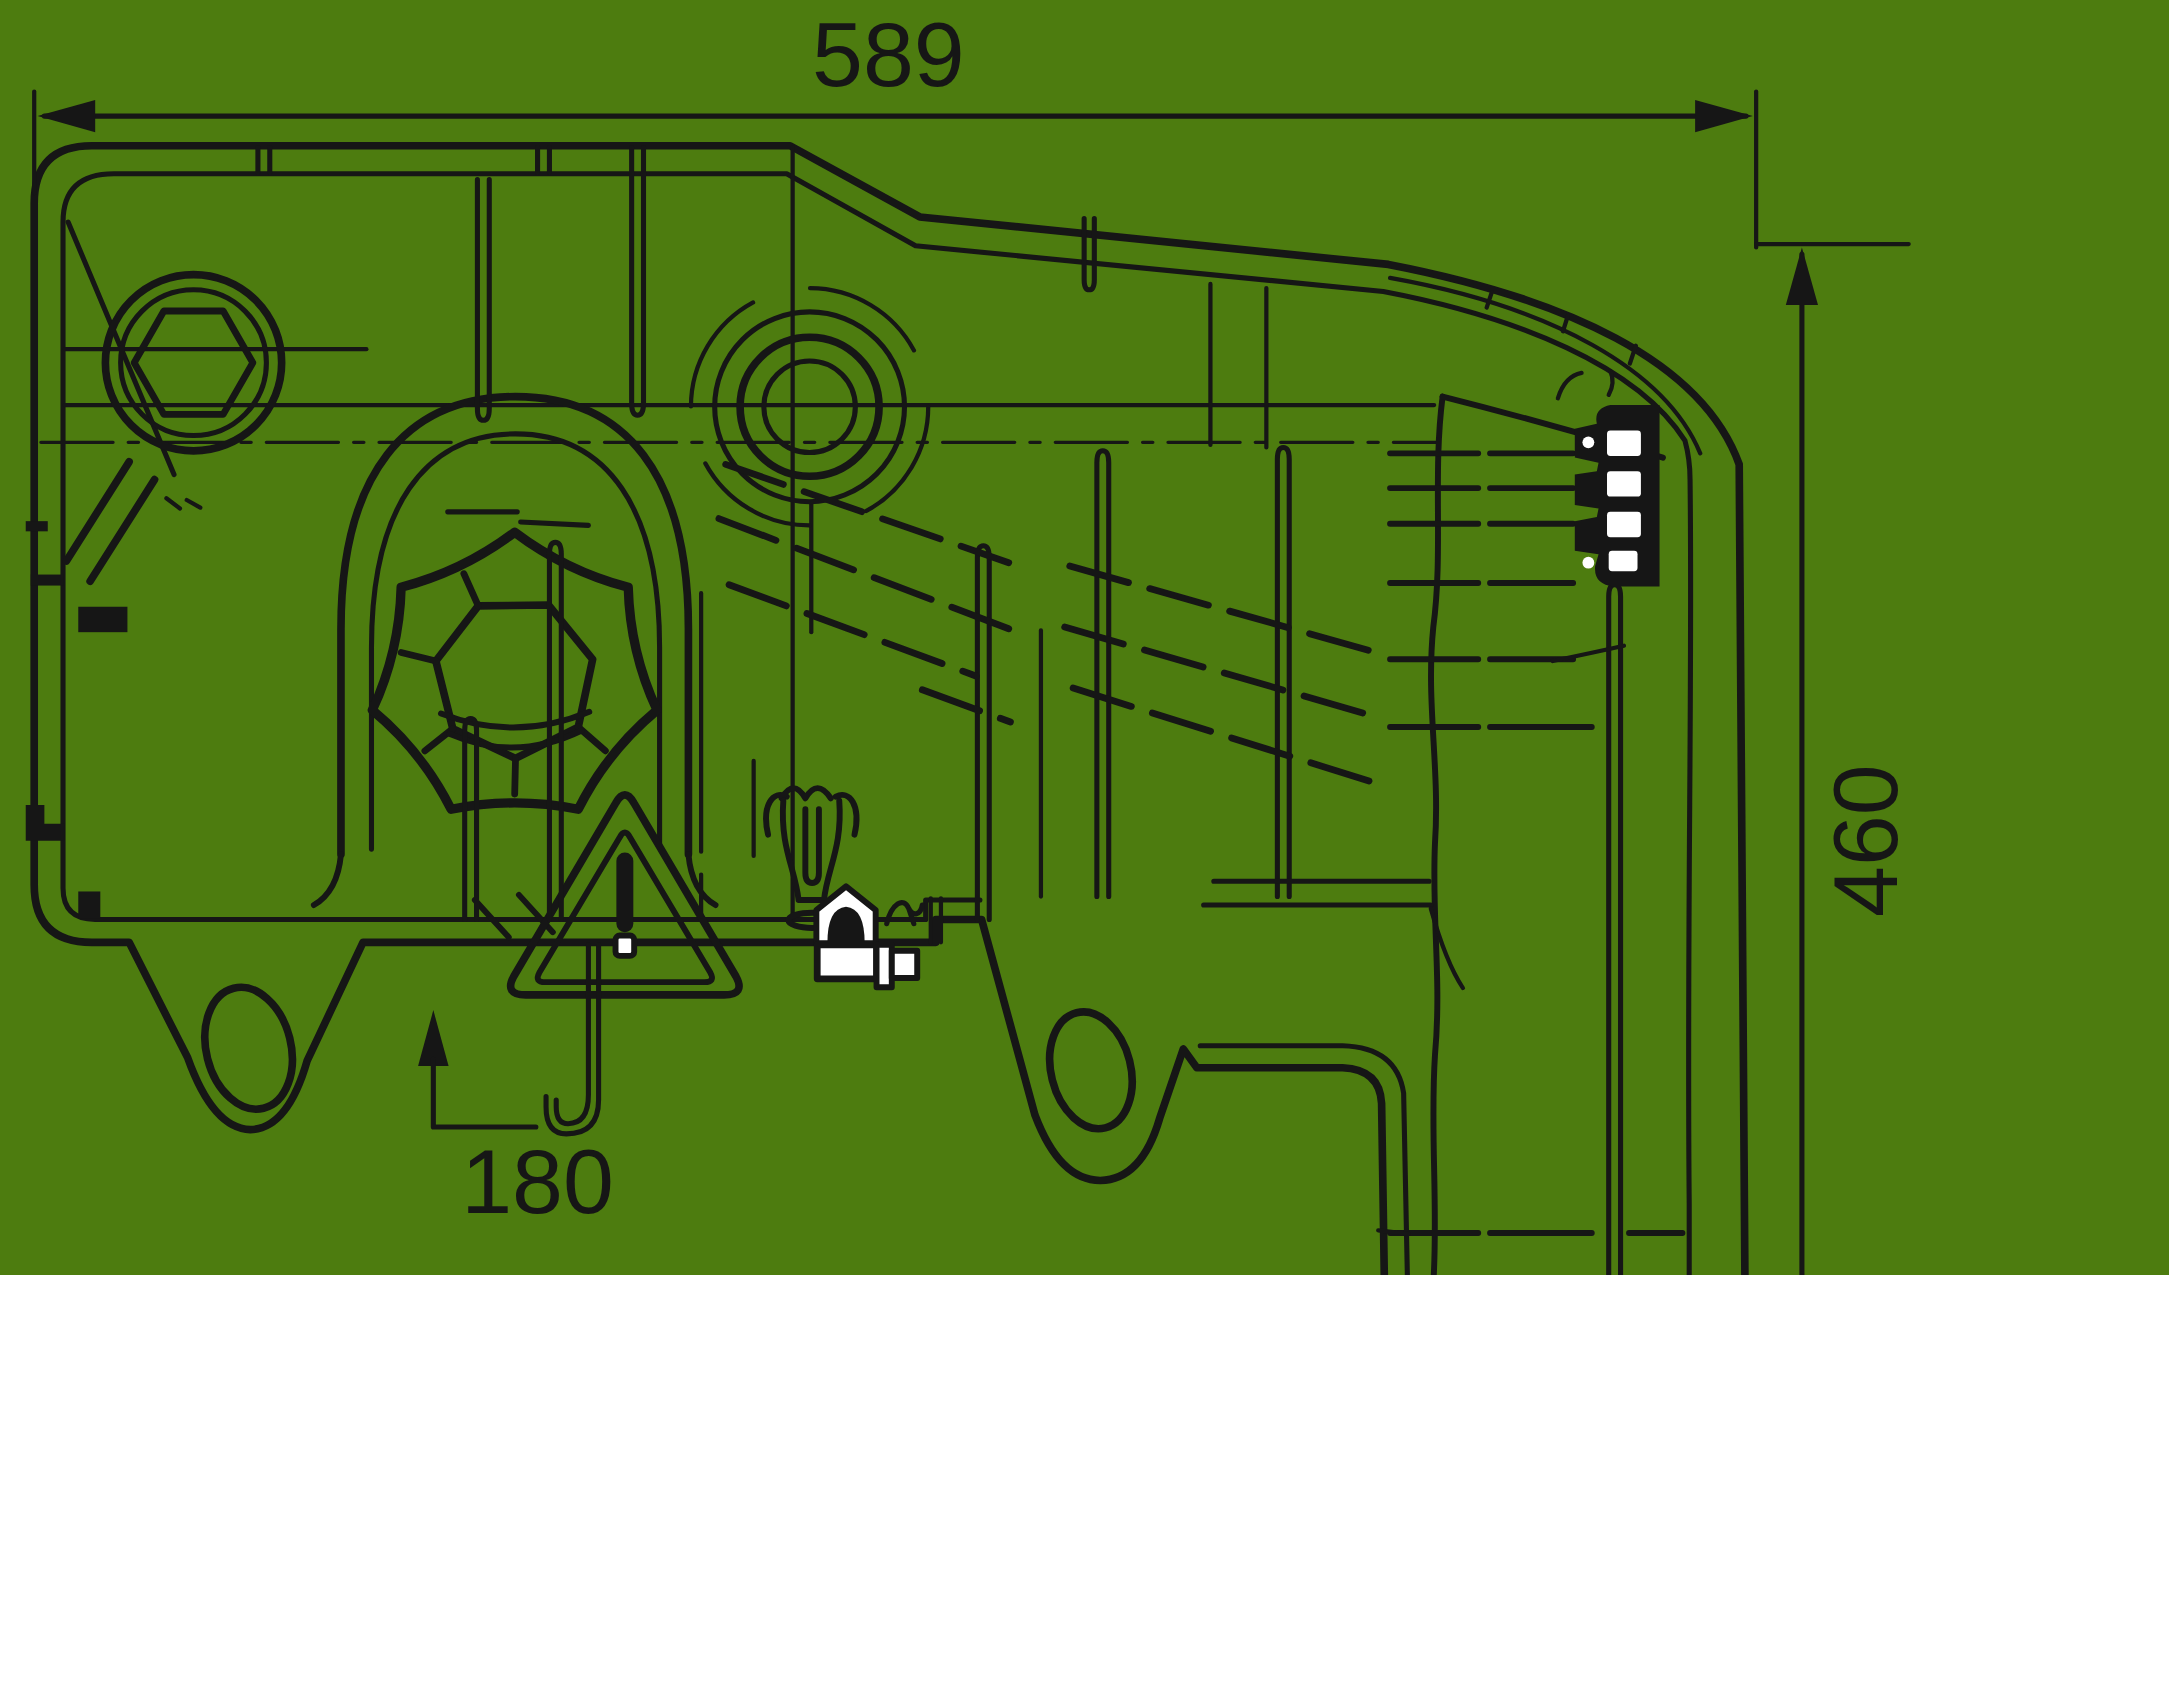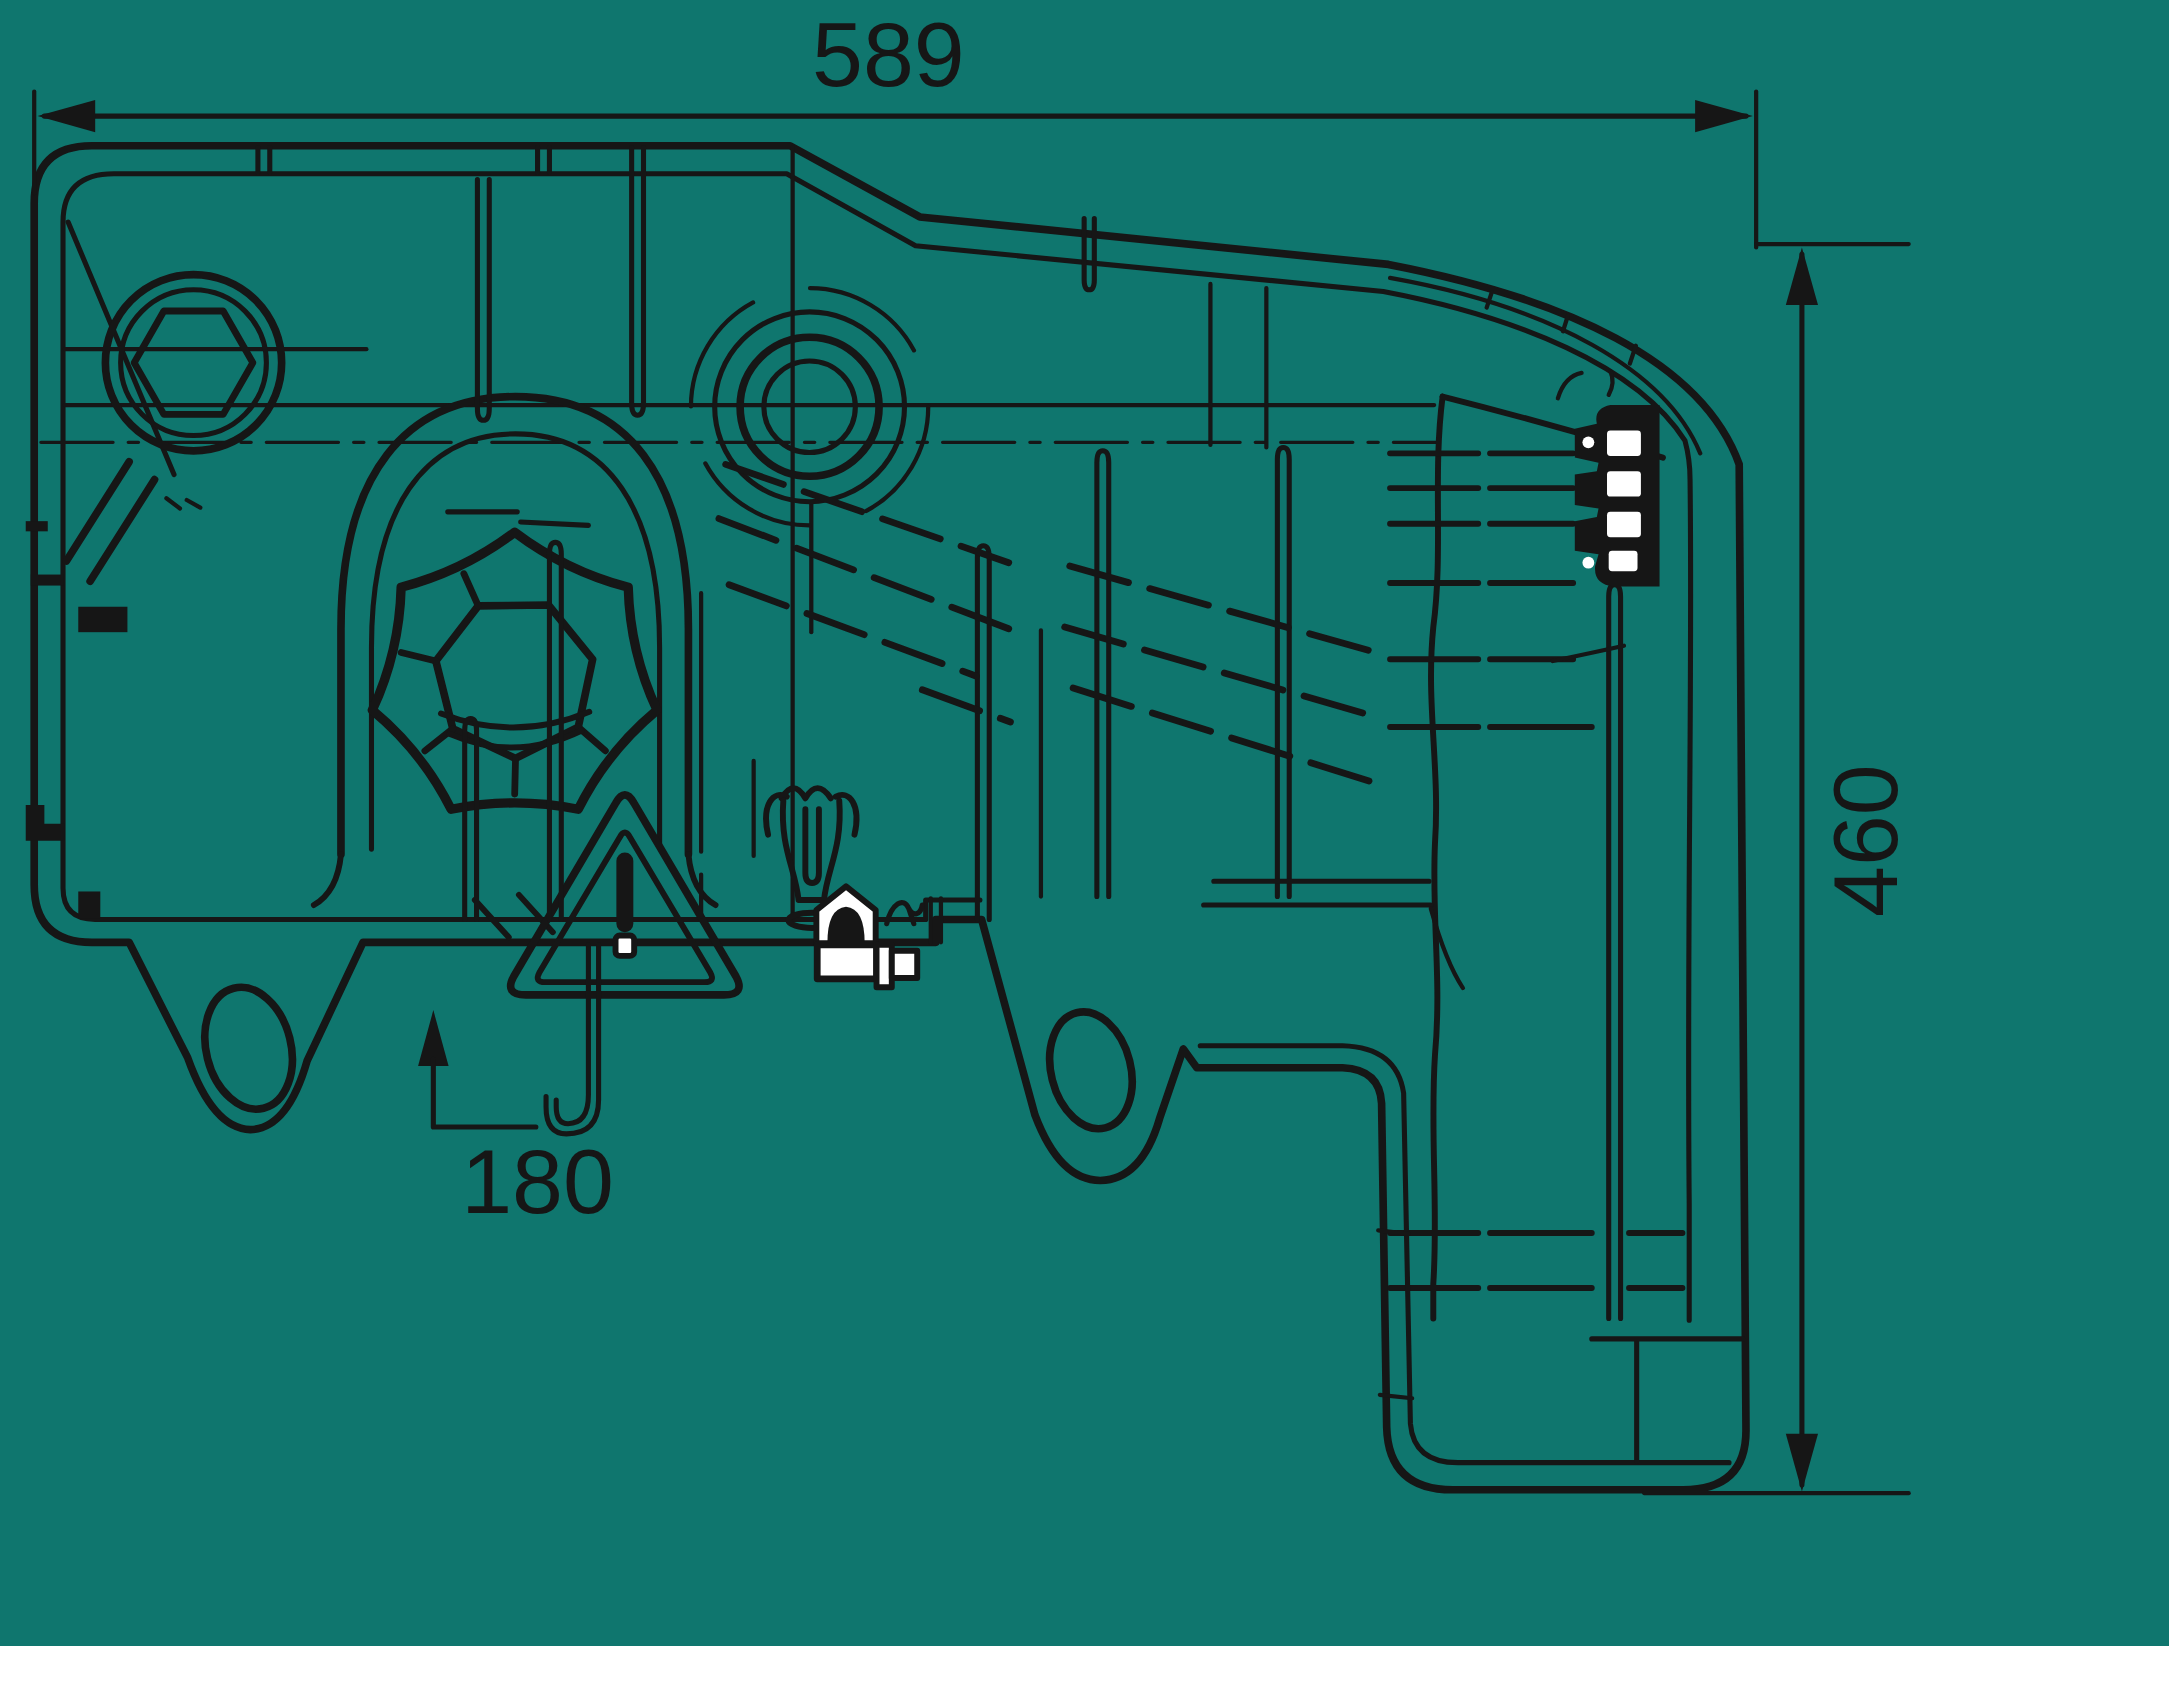--- a/index.html
+++ b/index.html
@@ -1,16 +1,16 @@
 <!DOCTYPE html>
 <html style="font-size:13.6px"><head>
 <meta charset="utf-8">
 <style>
   html,body{margin:0;padding:0;background:#ffffff;}
-  .stage{width:2170px;height:1646px;background:#0f766e;overflow:hidden;position:relative;}
+  .stage{width:2170px;height:1275px;background:#4d7c0f;overflow:hidden;position:relative;}
   svg{display:block;}
   .dim-text{font-family:"Liberation Sans", sans-serif;font-size:108px;fill:#161616;}
   path,line,circle,ellipse,polyline,rect{vector-effect:none;}
 </style>
 </head>
 <body>
 
 <div class="stage">
 <svg width="2170" height="1705" viewBox="0 0 2560 2012" fill="none" stroke="#161616" stroke-linecap="round" stroke-linejoin="round">
 

